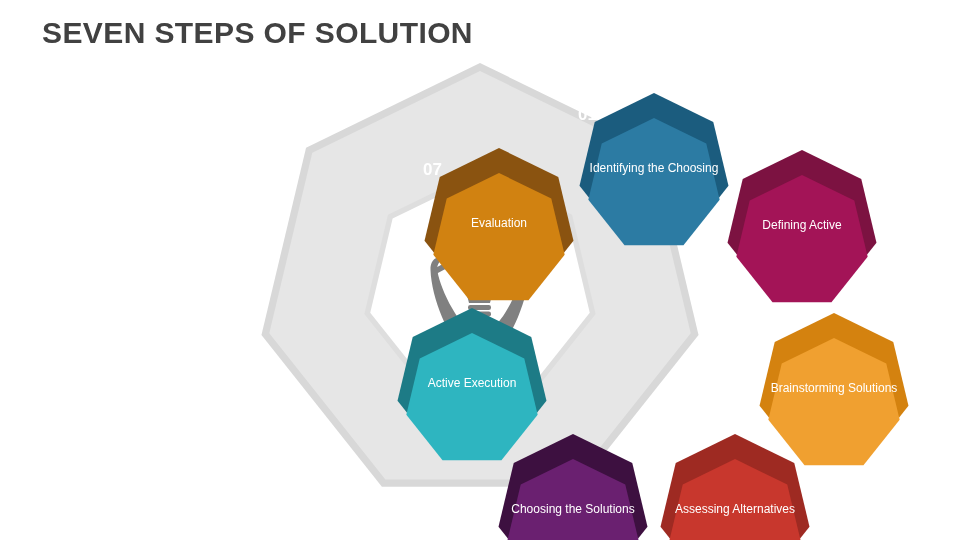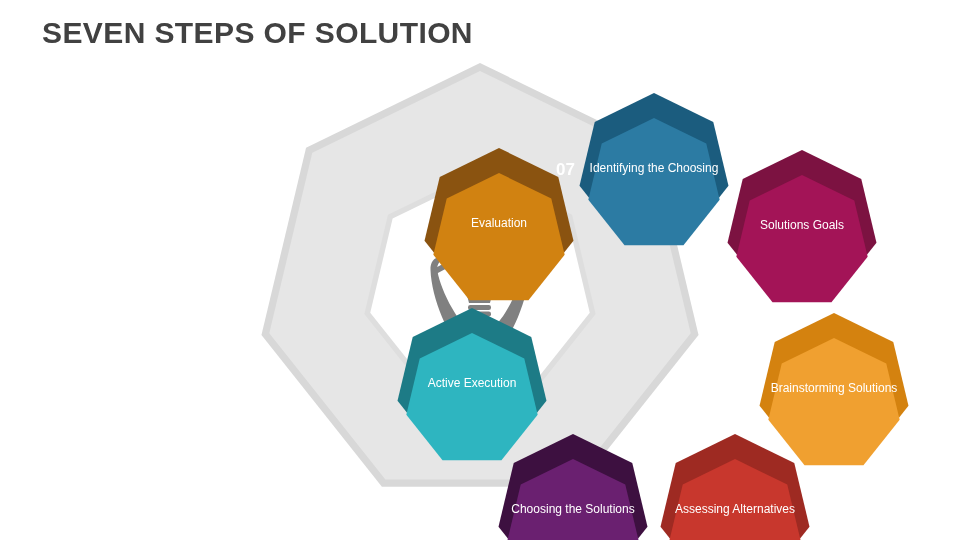--- a/index.html
+++ b/index.html
@@ -111,21 +111,21 @@
     top: 25px;
     width: 134px;
     height: 134px;
     clip-path: polygon(50% 0%, 89% 19%, 99% 61%, 72% 95%, 28% 95%, 1% 61%, 11% 19%);
   }
   .step .num {
     position: absolute;
     left: 0;
     top: 12px;
     width: 152px;
-    text-align: right;
+    text-align: left;
     color: #ffffff;
     font-size: 17px;
     font-weight: bold;
     z-index: 4;
   }
   .step .lbl {
     position: absolute;
     left: 10px;
     top: 68px;
     width: 132px;
@@ -198,40 +198,39 @@
       <div class="outer" style="background: rgb(27, 92, 126);"></div>
       <div class="inner" style="background: rgb(44, 123, 163);"></div>
       <div class="num">01</div>
       <div class="lbl">Identifying the Choosing</div>
     </div>
 
     <div class="step" id="step-02">
       <div class="outer" style="background: rgb(124, 18, 65);"></div>
       <div class="inner" style="background: rgb(163, 20, 87);"></div>
       <div class="num">02</div>
-      <div class="lbl">Solutions Goals</div>
+      <div class="lbl">Defining Active</div>
     </div>
 
     <div class="step" id="step-03">
       <div class="outer" style="background: rgb(212, 130, 15);"></div>
       <div class="inner" style="background: rgb(240, 160, 48);"></div>
       <div class="num">03</div>
       <div class="lbl">Brainstorming Solutions</div>
     </div>
 
     <div class="step" id="step-04">
       <div class="outer" style="background: rgb(158, 42, 34);"></div>
       <div class="inner" style="background: rgb(200, 55, 45);"></div>
       <div class="lbl">Assessing Alternatives</div>
     </div>
 
     <div class="step" id="step-05">
       <div class="outer" style="background: rgb(61, 16, 64);"></div>
       <div class="inner" style="background: rgb(106, 32, 112);"></div>
-      <div class="num">05</div>
       <div class="lbl">Choosing the Solutions</div>
     </div>
 
     <div class="step" id="step-06">
       <div class="outer" style="background: rgb(29, 123, 134);"></div>
       <div class="inner" style="background: rgb(46, 181, 192);"></div>
       <div class="num">08</div>
       <div class="lbl">Active Execution</div>
     </div>
 

